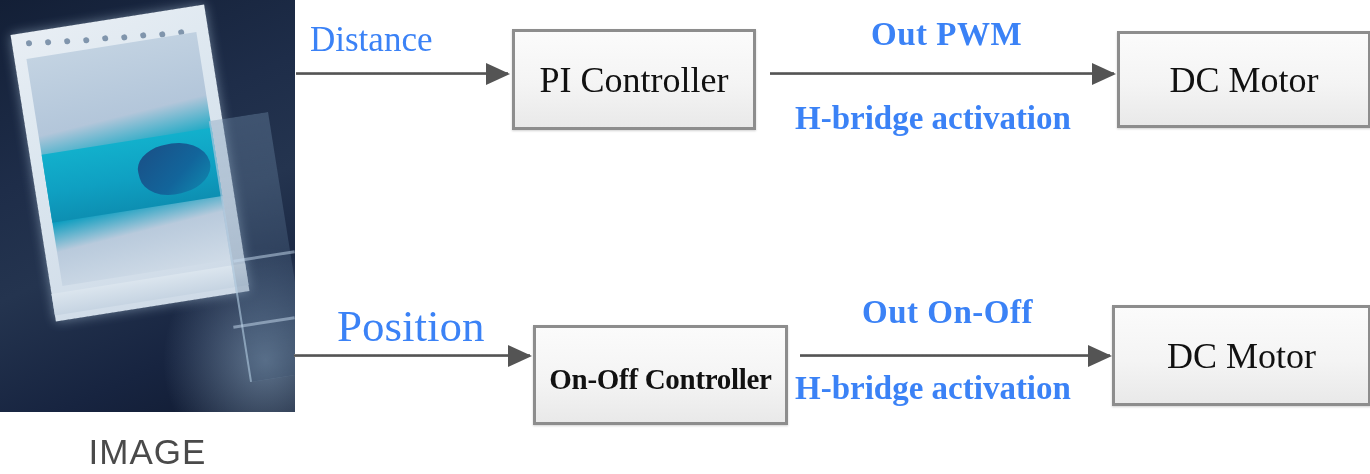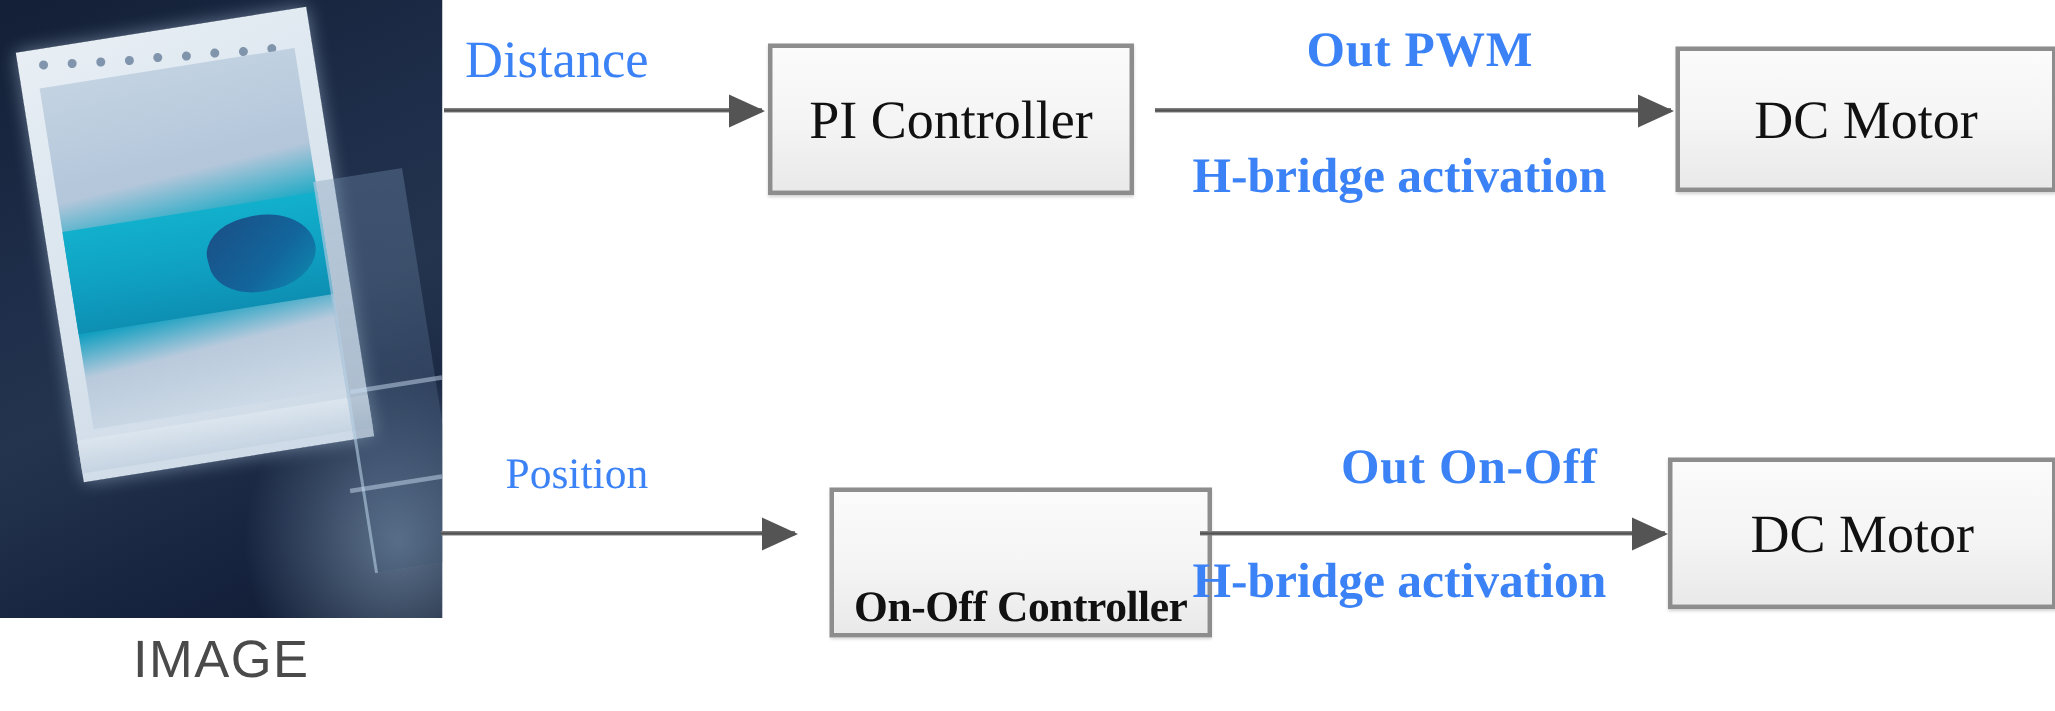--- a/index.html
+++ b/index.html
@@ -66,21 +66,21 @@
     position:absolute;right:6px;top:28%;width:58px;height:64%;
     transform:rotate(-9deg);
     background:linear-gradient(180deg,rgba(120,150,180,.35),rgba(60,85,115,.25));
     border-left:2px solid rgba(190,215,235,.55);
   }
   .photo-line{
     position:absolute;right:0;width:62px;height:3px;
     background:rgba(200,220,240,.5);transform:rotate(-9deg);
   }
   .img-caption{
-    position:absolute;left:0;top:418px;width:295px;
+    position:absolute;left:0;top:430px;width:295px;
     text-align:center;
     font-family:"Liberation Sans",sans-serif;
     font-size:35px;color:#4a4a4a;letter-spacing:1px;
     line-height:44px;
   }
 
   
   .node{
     position:absolute;
     border:3px solid #8d8d8d;
@@ -91,21 +91,21 @@
   }
   .node-label{white-space:nowrap;}
 
   #node-pi{left:512px;top:29px;width:238px;height:95px;text-align:center;}
   #node-pi .node-label{font-size:36px;}
 
   #node-motor1{left:1117px;top:31px;width:248px;height:91px;}
   #node-motor1 .node-label{font-size:36px;}
 
   #node-onoff{left:533px;top:325px;width:249px;height:94px;
-    align-items:flex-end;margin-left:20px;}
+    align-items:center;}
   #node-onoff .node-label{font-size:29px;font-weight:bold;padding-top:9px;letter-spacing:-.3px;}
 
   #node-motor2{left:1112px;top:305px;width:253px;height:95px;}
   #node-motor2 .node-label{font-size:36px;}
 
   
   .arrow{position:absolute;height:5px;}
   .arrow .shaft{
     position:absolute;left:0;top:1px;height:3px;width:100%;
     background:linear-gradient(180deg,#8b8b8b,#4f4f4f 55%,#7d7d7d);
@@ -119,24 +119,24 @@
     transform:translateY(-50%);
   }
   #arrow-distance{left:296px;top:71px;width:212px;}
   #arrow-pwm{left:770px;top:71px;width:344px;}
   #arrow-position{left:294px;top:353px;width:236px;}
   #arrow-onoff{left:800px;top:353px;width:310px;}
 
   
   .lbl{position:absolute;white-space:nowrap;color:#3b82f6;}
   #lbl-distance{left:310px;top:20px;font-size:35px;}
-  #lbl-position{left:337px;top:300px;font-size:29px;}
+  #lbl-position{left:337px;top:300px;font-size:45px;}
   #lbl-out-pwm{left:855px;top:16px;font-size:33px;font-weight:bold;letter-spacing:.5px;margin-left:16px;}
   #lbl-hbridge-1{left:795px;top:100px;font-size:33px;font-weight:bold;}
-  #lbl-out-onoff{left:862px;top:294px;font-size:33px;font-weight:bold;letter-spacing:.5px;margin-left:32px;}
+  #lbl-out-onoff{left:862px;top:294px;font-size:33px;font-weight:bold;letter-spacing:.5px;}
   #lbl-hbridge-2{left:795px;top:370px;font-size:33px;font-weight:bold;}
 </style>
 </head>
 <body>
 
 <div id="stage">
 
   <div class="photo">
     <div class="photo-dark"></div>
     <div class="photo-glow"></div>

